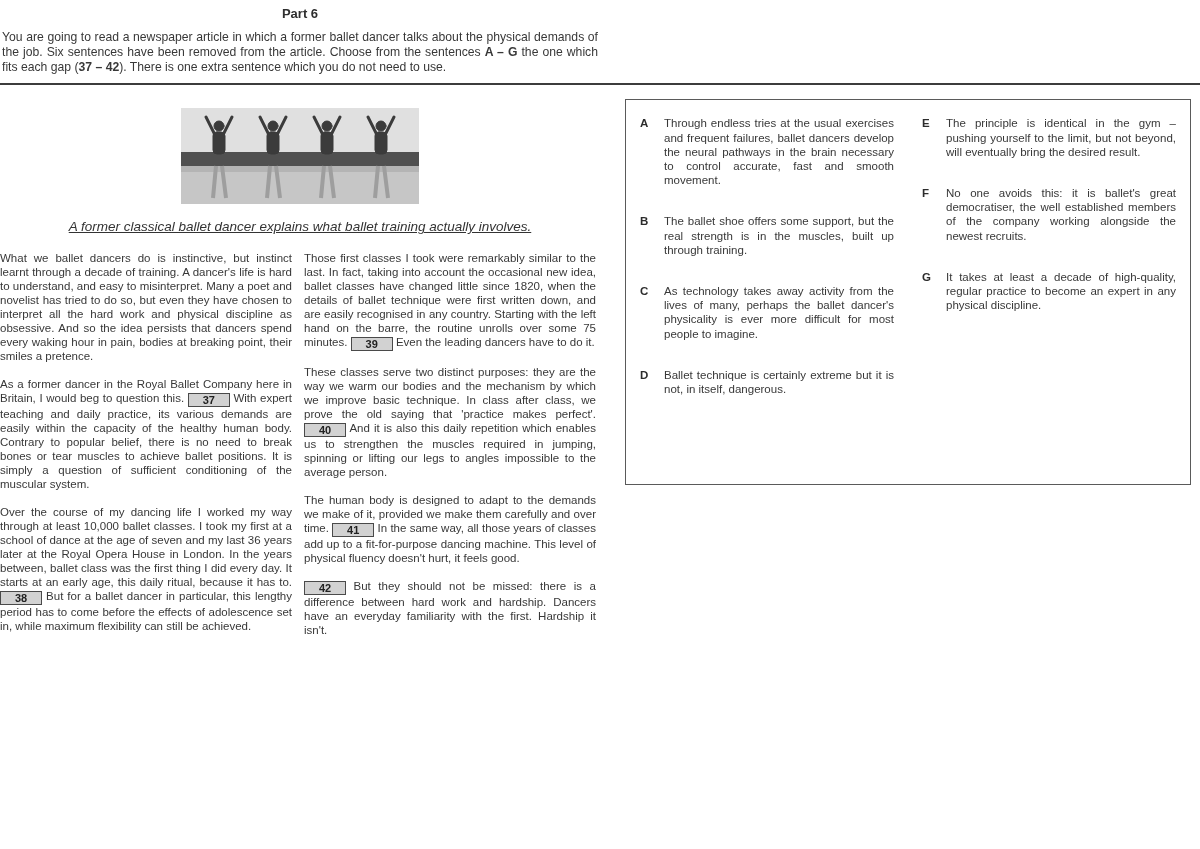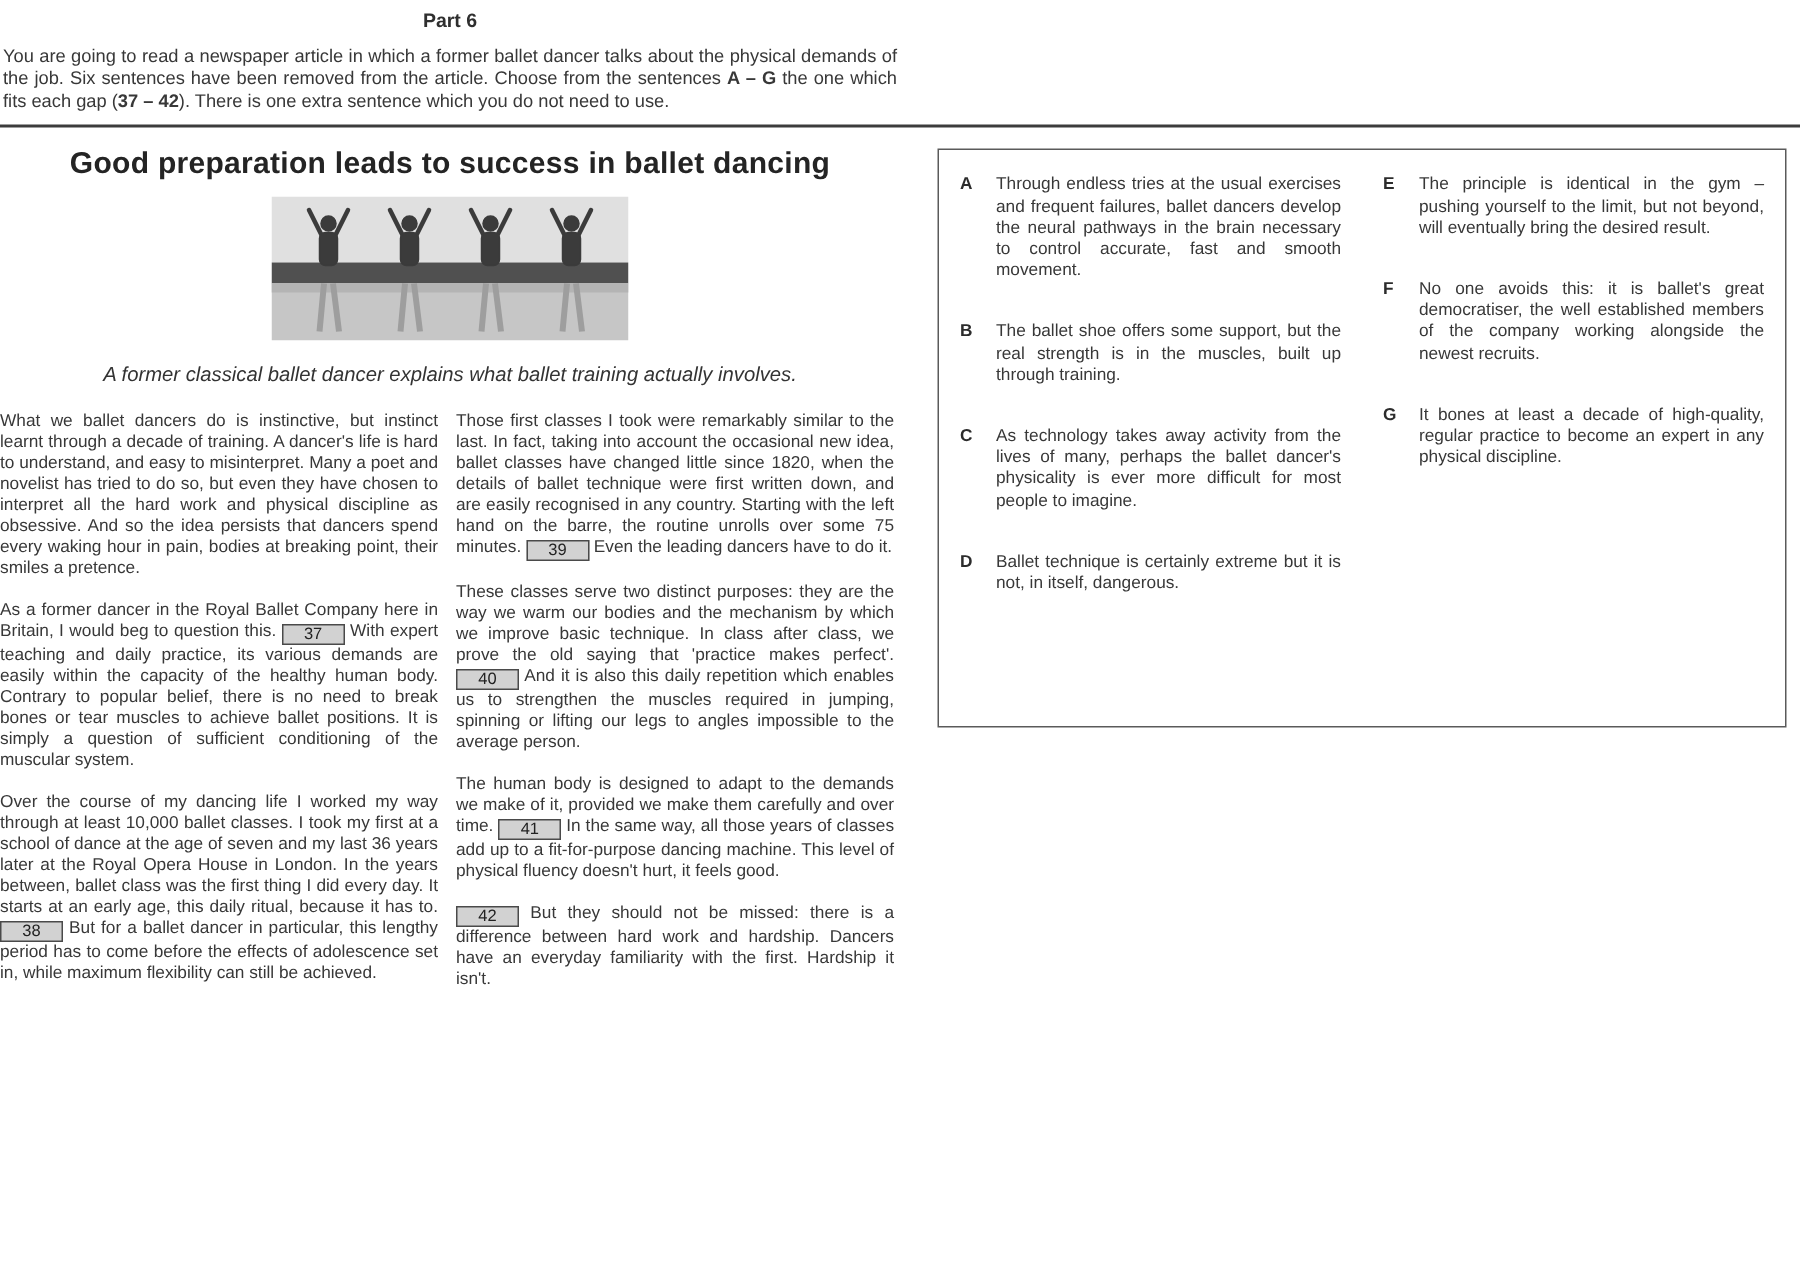--- a/index.html
+++ b/index.html
@@ -16,28 +16,28 @@
   .part-label { text-align:center; font-weight:bold; font-size:13px; margin-bottom:9px; color:#2f2f2f; }
   .instructions { font-size:12.2px; line-height:14.8px; text-align:justify; }
   .mark-answers { font-size:12.2px; margin-top:11px; }
   .divider { border:none; border-top:2px solid #3c3c3c; margin-top:9px; width:1200px; }
 
   
   .content { position:relative; width:1200px; }
   .article { width:600px; padding-top:13px; }
   .article-title { font-size:20px; font-weight:bold; text-align:center; letter-spacing:.2px; color:#242424; }
   .photo-wrap { width:238px; height:96px; margin:10px auto 0 auto; }
-  .subtitle { font-style:italic; font-size:13.5px; text-align:center; margin-top:15px; color:#333; }
+  .subtitle { font-style:italic; font-size:13.5px; text-align:center; margin-top:15px; color:#333;text-decoration:underline; }
   .columns { display:flex; gap:12px; margin-top:17px; }
   .col { width:292px; font-size:11.5px; line-height:14px; text-align:justify; }
   .para { margin-bottom:14px; }
   .gap-box {
     display:inline-block; width:42px; height:14px;
     border:1px solid #4a4a4a; background:#d2d2d2;
-    font-weight:normal; font-size:11px; line-height:13px; text-align:center;
+    font-weight:bold; font-size:11px; line-height:13px; text-align:center;
     vertical-align:-2px; color:#222;
   }
 
   
   .options-box {
     position:absolute; left:625px; top:14px; width:566px; min-height:386px;
     border:1px solid #5a5a5a; background:#fff;
     display:flex; gap:28px; padding:16px 14px;
   }
   .options-col { flex:1; display:flex; flex-direction:column; gap:27px; }
@@ -53,21 +53,20 @@
   <div class="top">
     <div class="part-label">Part 6</div>
     <p class="instructions"><span>You are going to read a newspaper article in which a former ballet dancer talks about the physical demands of the job.  Six sentences have been removed from the article.  Choose from the sentences </span><b>A – G</b><span> the one which fits each gap (</span><b>37 – 42</b><span>).  There is one extra sentence which you do not need to use.</span></p>
   </div>
 
   <hr class="divider">
 
   <div class="content">
 
     <section class="article">
-      <h1 class="article-title">Good preparation leads to success in ballet dancing</h1>
 
       <div class="photo-wrap">
         <svg viewBox="0 0 238 96" width="238" height="96" role="img">
           <rect x="0" y="0" width="238" height="44" fill="#e0e0e0"></rect>
           <rect x="0" y="44" width="238" height="14" fill="#505050"></rect>
           <rect x="0" y="58" width="238" height="38" fill="#c6c6c6"></rect>
           <rect x="0" y="58" width="238" height="6" fill="#b4b4b4"></rect>
           <g stroke="#9e9e9e" stroke-width="4">
             <line x1="35" y1="58" x2="32" y2="90"></line>
               <line x1="41" y1="58" x2="45" y2="90"></line>
@@ -175,19 +174,19 @@
         <div class="option">
           <span class="option-letter">E</span>
           <span class="option-text">The principle is identical in the gym – pushing yourself to the limit, but not beyond, will eventually bring the desired result.</span>
         </div>
         <div class="option">
           <span class="option-letter">F</span>
           <span class="option-text">No one avoids this: it is ballet's great democratiser, the well established members of the company working alongside the newest recruits.</span>
         </div>
         <div class="option">
           <span class="option-letter">G</span>
-          <span class="option-text">It bones at least a decade of high-quality, regular practice to become an expert in any physical discipline.</span>
+          <span class="option-text">It takes at least a decade of high-quality, regular practice to become an expert in any physical discipline.</span>
         </div>
       </div>
     </aside>
 
   </div>
 </div>
 
 </body></html>

